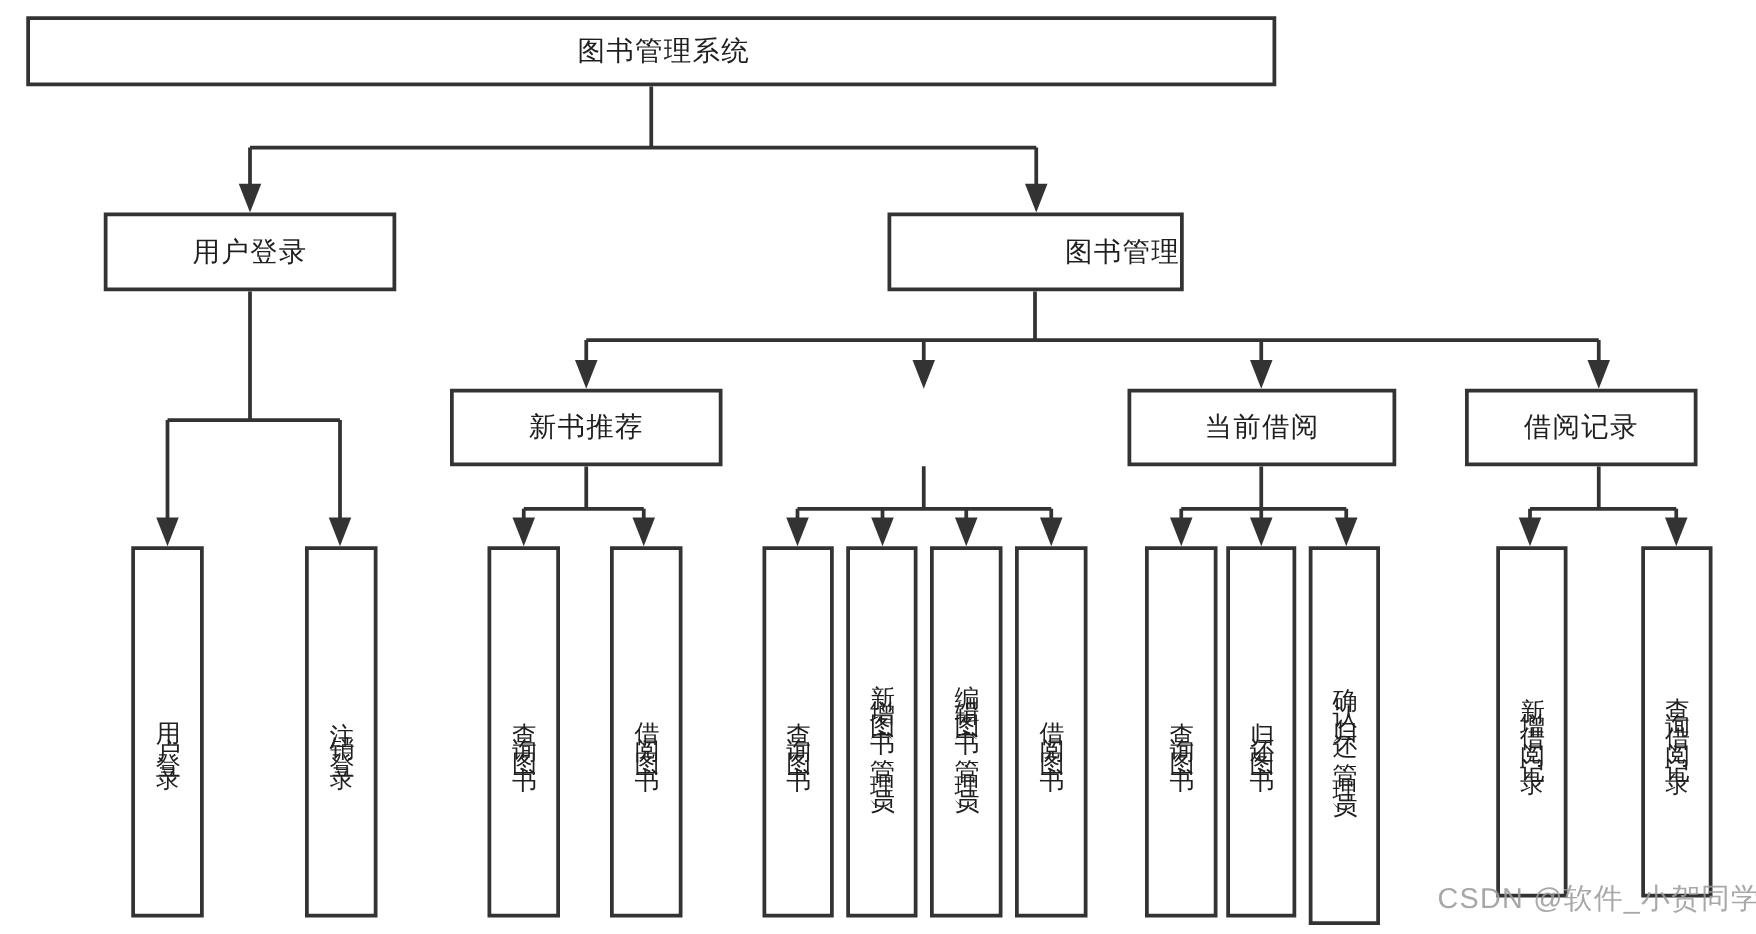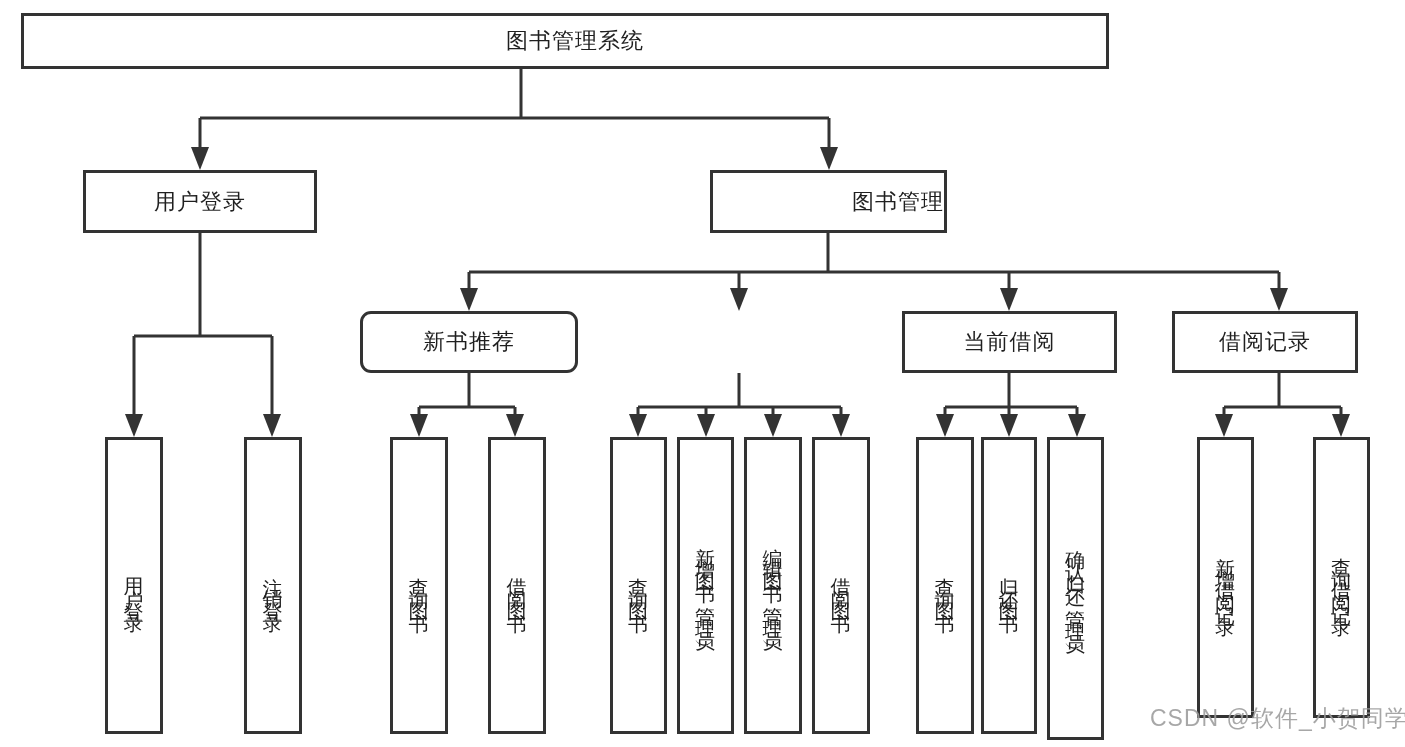--- a/index.html
+++ b/index.html
@@ -30,24 +30,24 @@
     letter-spacing:0;
   }
   .leaf span{
     writing-mode:vertical-rl;
     text-orientation:mixed;
     letter-spacing:12px;
     line-height:1;
     white-space:nowrap;
   }
   
-  .n-root{left:21px;top:13px;width:1088px;height:56px;padding-left:20px;}
+  .n-root{left:21px;top:13px;width:1000px;height:56px;padding-left:20px;}
   .n-l2a{left:83px;top:170px;width:234px;height:63px;}
   .n-l2b{left:710px;top:170px;width:237px;height:63px;justify-content:flex-end;}
-  .n-l3a{left:360px;top:311px;width:218px;height:62px;border-radius:11px;}
+  .n-l3a{left:360px;top:311px;width:218px;height:62px;}
   .n-l3b{left:633px;top:311px;width:213px;height:62px;}
   .n-l3c{left:902px;top:311px;width:215px;height:62px;}
   .n-l3d{left:1172px;top:311px;width:186px;height:62px;font-family:Liberation Mono, monospace;}
   
   .lf1 {left:105px; top:437px;width:58px;height:297px;}
   .lf2 {left:244px; top:437px;width:58px;height:297px;}
   .lf3 {left:390px; top:437px;width:58px;height:297px;}
   .lf4 {left:488px; top:437px;width:58px;height:297px;}
   .lf5 {left:610px; top:437px;width:57px;height:297px;}
   .lf6 {left:677px; top:437px;width:57px;height:297px;}

